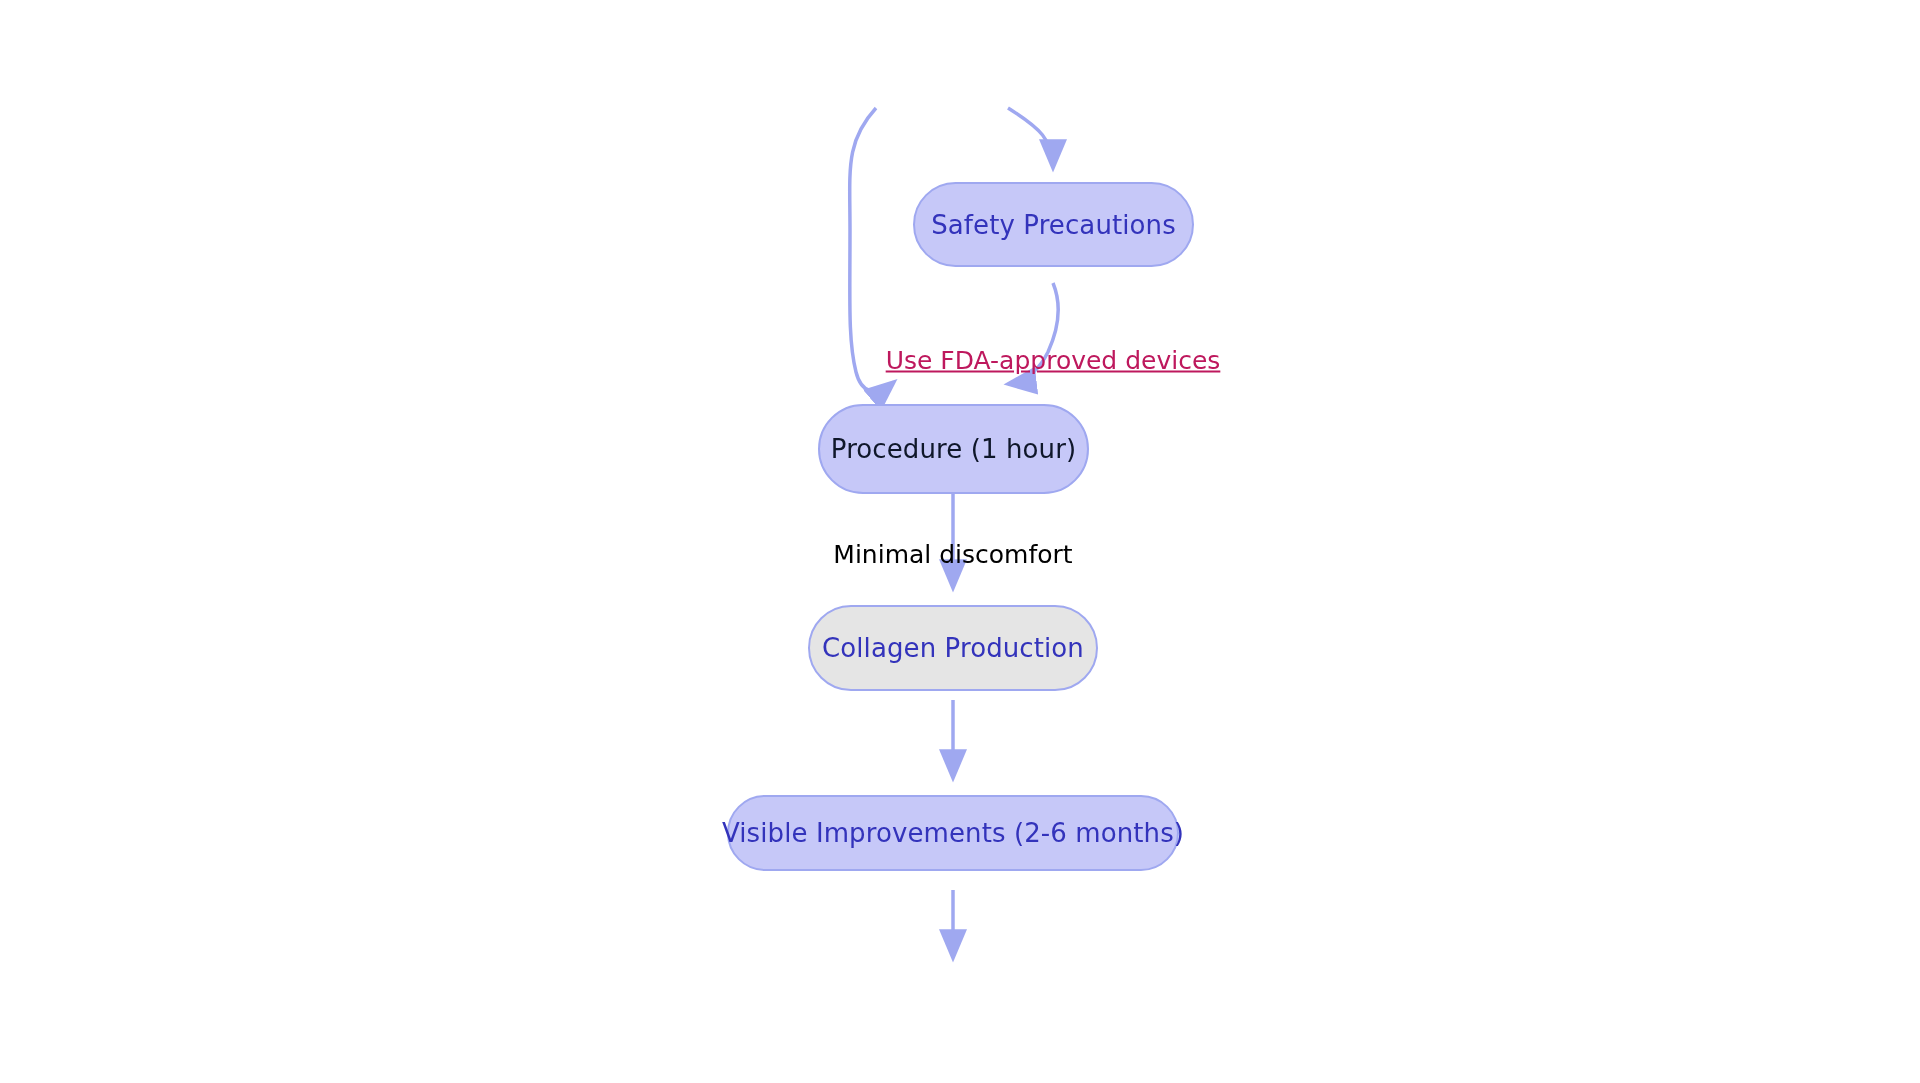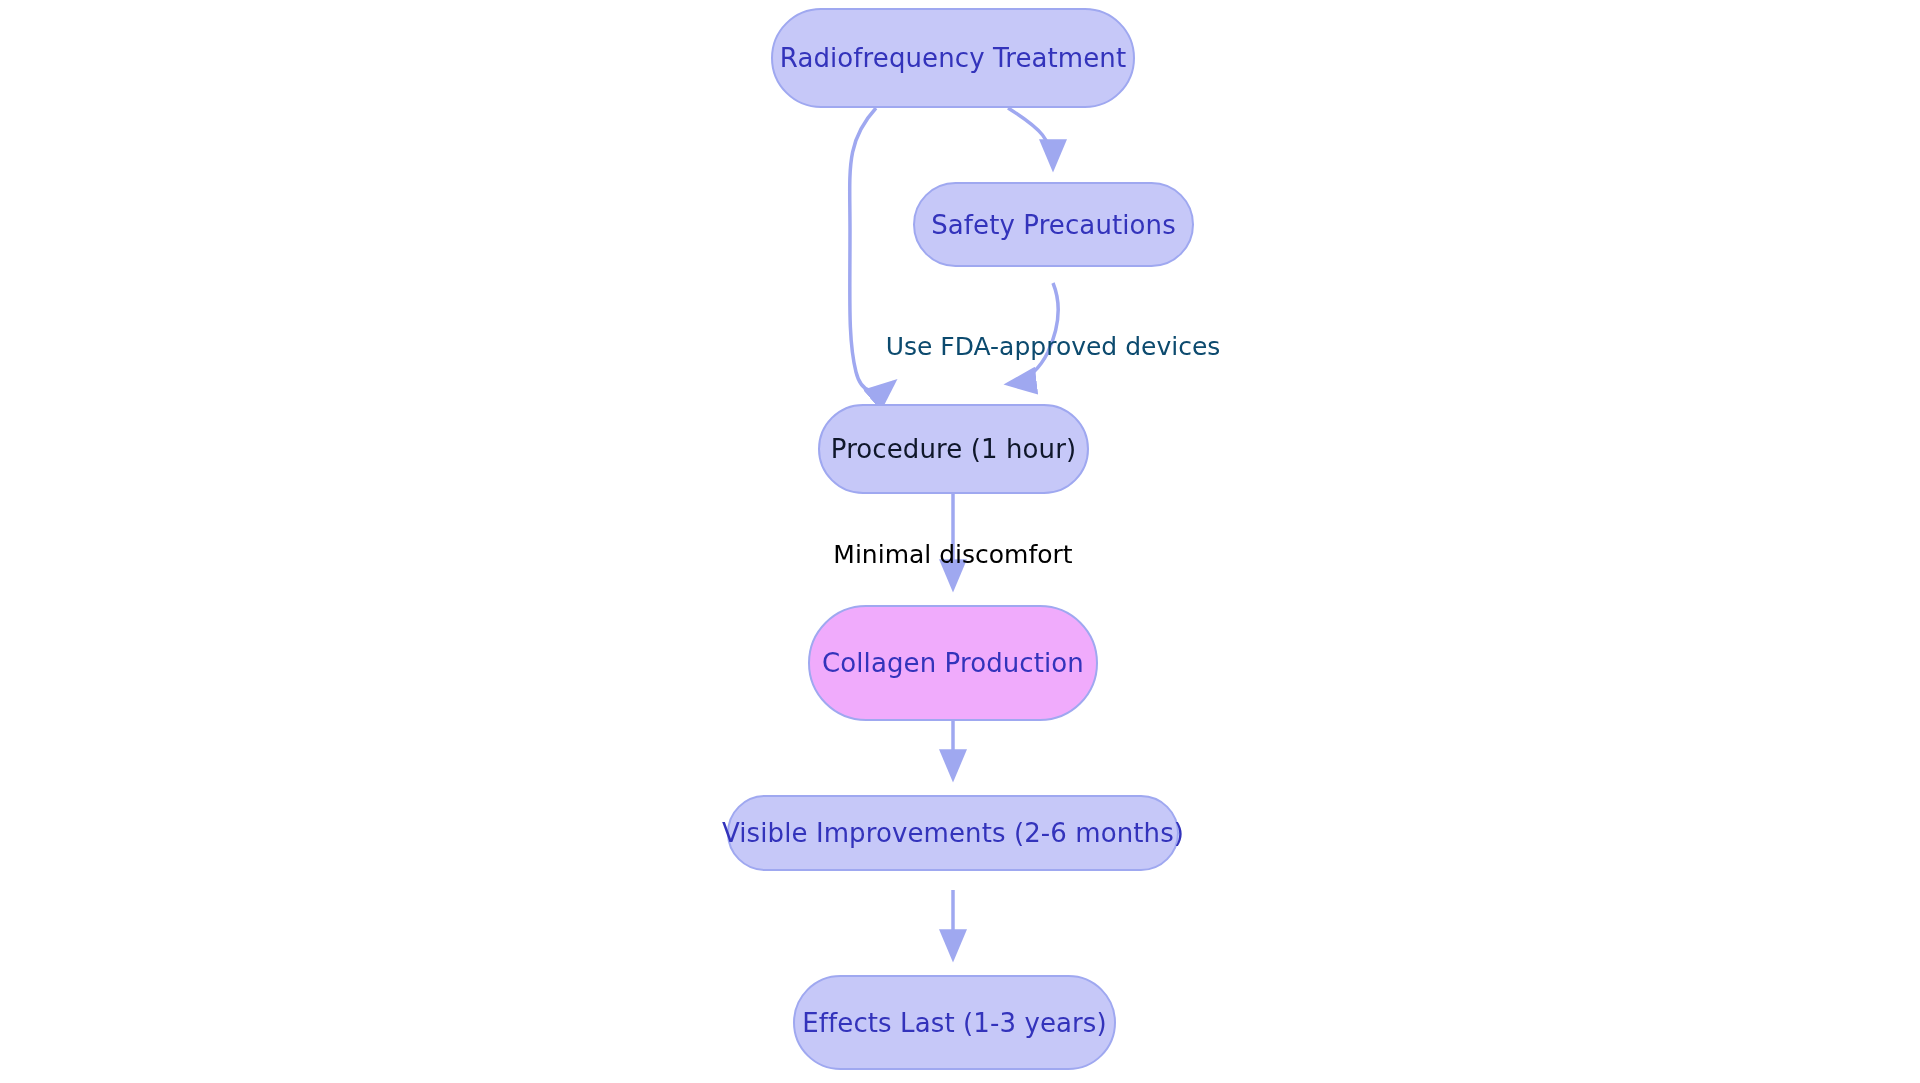--- a/index.html
+++ b/index.html
@@ -75,41 +75,35 @@
 
     <path d="M 1053,283 C 1062,305 1058,330 1048,352 C 1038,372 1025,382 1008,384" fill="none" stroke="#9fa8f0" stroke-width="3.5" marker-end="url(#arrowhead)"></path>
 
     <path d="M 953,494 L 953,588" fill="none" stroke="#9fa8f0" stroke-width="3.5" marker-end="url(#arrowhead)"></path>
 
     <path d="M 953,700 L 953,778" fill="none" stroke="#9fa8f0" stroke-width="3.5" marker-end="url(#arrowhead)"></path>
 
     <path d="M 953,890 L 953,958" fill="none" stroke="#9fa8f0" stroke-width="3.5" marker-end="url(#arrowhead)"></path>
   </svg>
 
-  <div class="node" id="node-0" style="left: 771px; top: 8px; width: 364px; height: 100px; background: rgb(198, 200, 248); border-color: rgb(159, 168, 240); color: rgb(51, 51, 187);">
-    <span class="node-text">Radiofrequency Treatment</span>
-  </div>
 
   <div class="node" id="node-1" style="left: 913px; top: 182px; width: 281px; height: 85px; background: rgb(198, 200, 248); border-color: rgb(159, 168, 240); color: rgb(51, 51, 187);">
     <span class="node-text">Safety Precautions</span>
   </div>
 
   <div class="node" id="node-2" style="left: 818px; top: 404px; width: 271px; height: 90px; background: rgb(198, 200, 248); border-color: rgb(159, 168, 240); color: #0f172a;">
     <span class="node-text">Procedure (1 hour)</span>
   </div>
 
-  <div class="node" id="node-3" style="left: 808px; top: 605px; width: 290px; height: 116px; background: #f0abfc; border-color: rgb(159, 168, 240); color: rgb(51, 51, 187);">
+  <div class="node" id="node-3" style="left: 808px; top: 605px; width: 290px; height: 86px; background: #e5e5e5; border-color: rgb(159, 168, 240); color: rgb(51, 51, 187);">
     <span class="node-text">Collagen Production</span>
   </div>
 
   <div class="node" id="node-4" style="left: 727px; top: 795px; width: 452px; height: 76px; background: rgb(198, 200, 248); border-color: rgb(159, 168, 240); color: rgb(51, 51, 187);">
     <span class="node-text">Visible Improvements (2-6 months)</span>
   </div>
 
-  <div class="node" id="node-5" style="left: 793px; top: 975px; width: 323px; height: 95px; background: rgb(198, 200, 248); border-color: rgb(159, 168, 240); color: rgb(51, 51, 187);">
-    <span class="node-text">Effects Last (1-3 years)</span>
-  </div>
 
-  <div class="edge-label" id="edge-label-2" style="left: 1053px; top: 346px; color: #0c4a6e;">Use FDA-approved devices</div>
+  <div class="edge-label" id="edge-label-2" style="left: 1053px; top: 360px; color: #be185d; text-decoration: underline;">Use FDA-approved devices</div>
 
   <div class="edge-label" id="edge-label-3" style="left: 953px; top: 554px; color: #000000;">Minimal discomfort</div>
 
 </div>
 
 </body></html>

